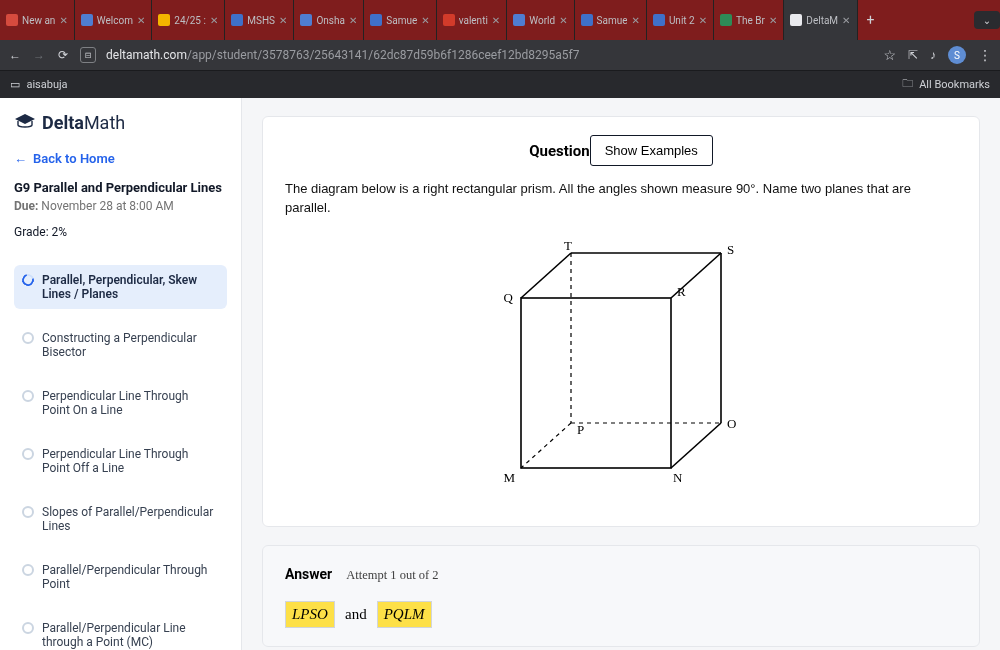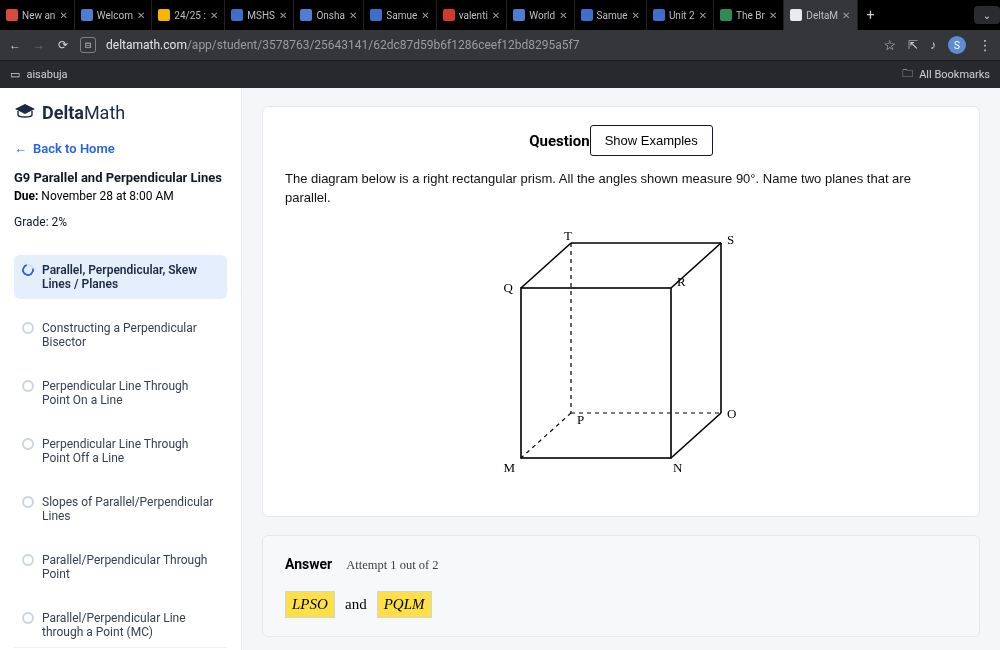--- a/index.html
+++ b/index.html
@@ -1,19 +1,19 @@
 <!DOCTYPE html>
 <html><head>
 <meta charset="utf-8">
 <style>
   * { box-sizing: border-box; margin: 0; padding: 0; }
   html, body { width: 1000px; height: 650px; font-family: -apple-system, BlinkMacSystemFont, "Segoe UI", Roboto, sans-serif; overflow: hidden; background: #fff; }
   
   .chrome { background: #1f2024; color: #cfd1d6; }
-  .tabstrip { display: flex; align-items: center; height: 30px; background: #000000; font-size: 10px; }
+  .tabstrip { display: flex; align-items: center; height: 40px; background: #7f1d1d; font-size: 10px; }
   .tab { display: flex; align-items: center; gap: 4px; padding: 0 6px; height: 100%; border-right: 1px solid #222; color: #bdbfc4; white-space: nowrap; overflow: hidden; max-width: 78px; cursor: pointer; }
   .tab.active { background: #35363a; }
   .tab .favicon { width: 12px; height: 12px; display:inline-block; border-radius:2px; flex-shrink:0; }
   .tab .title { overflow: hidden; text-overflow: clip; flex:1; }
   .tab .close { font-size: 10px; color:#9a9ca1; }
   .newtab { width: 26px; display:flex; align-items:center; justify-content:center; color:#cfd1d6; font-size:14px; cursor:pointer; }
   .tabdrop { width: 26px; display:flex; align-items:center; justify-content:center; color:#cfd1d6; font-size:10px; cursor:pointer; margin-left:auto; background:#2a2b2f; border-radius:4px; height:18px;}
   .addrbar { display:flex; align-items:center; height: 30px; padding: 0 8px; gap: 10px; background:#35363a; font-size:12px; }
   .navbtn { color:#cfd1d6; cursor:pointer; width:14px; text-align:center; }
   .navbtn.dim { color:#6e7176; }
@@ -24,21 +24,21 @@
   .avatar-badge { width:18px; height:18px; background:#5f8dd3; border-radius:50%; display:flex; align-items:center; justify-content:center; font-size:10px; color:#fff;}
   .bookbar { display:flex; align-items:center; height:28px; background:#28292d; color:#cfd1d6; font-size:11px; padding:0 10px; justify-content:space-between; border-top:1px solid #1a1b1e;}
   .bookbar .left, .bookbar .right { display:flex; align-items:center; gap:6px; }
   
   .app { display:flex; height: calc(650px - 88px); background:#f5f6f8; }
   .sidebar { width: 242px; background:#fff; border-right:1px solid #e5e7eb; padding: 14px 14px 8px; display:flex; flex-direction:column; overflow:hidden;}
   .logo { display:flex; align-items:center; gap:6px; font-size:18px; color:#1d2a44; font-weight:400; margin-bottom:18px; }
   .logo b { font-weight:700; }
   .backlink { color:#2563eb; font-size:13px; font-weight:600; display:flex; align-items:center; gap:6px; margin-bottom:14px; cursor:pointer;}
   .assign-title { font-size:13px; font-weight:700; color:#111827; }
-  .due { font-size:12px; color:#000000; margin-top:4px; }
+  .due { font-size:12px; color:#737373; margin-top:4px; }
   .due .lab { font-weight:700; }
   .grade { font-size:12px; color:#111827; margin-top:12px; }
   .progress { height:6px; background:#eceef1; border-radius:3px; margin-top:4px; position:relative; overflow:hidden;}
   .progress .fill { position:absolute; left:0; top:0; bottom:0; background:#2563eb; border-radius:3px; }
   .topic-list { margin-top:22px; display:flex; flex-direction:column; gap:14px; }
   .topic { display:flex; gap:8px; padding:8px 8px; border-radius:6px; font-size:12px; color:#374151; cursor:pointer; align-items:flex-start;}
   .topic.active { background:#e5eefc; color:#1d2a44; font-weight:600;}
   .topic .circ { width:12px;height:12px;border:2px solid #cbd5e1;border-radius:50%; flex-shrink:0; margin-top:1px;}
   .topic.active .circ { border:2px solid #2563eb; border-top-color:#cfe0fb; transform:rotate(30deg); }
   .side-bottom { margin-top:auto; border-top:1px solid #eef0f3; }

